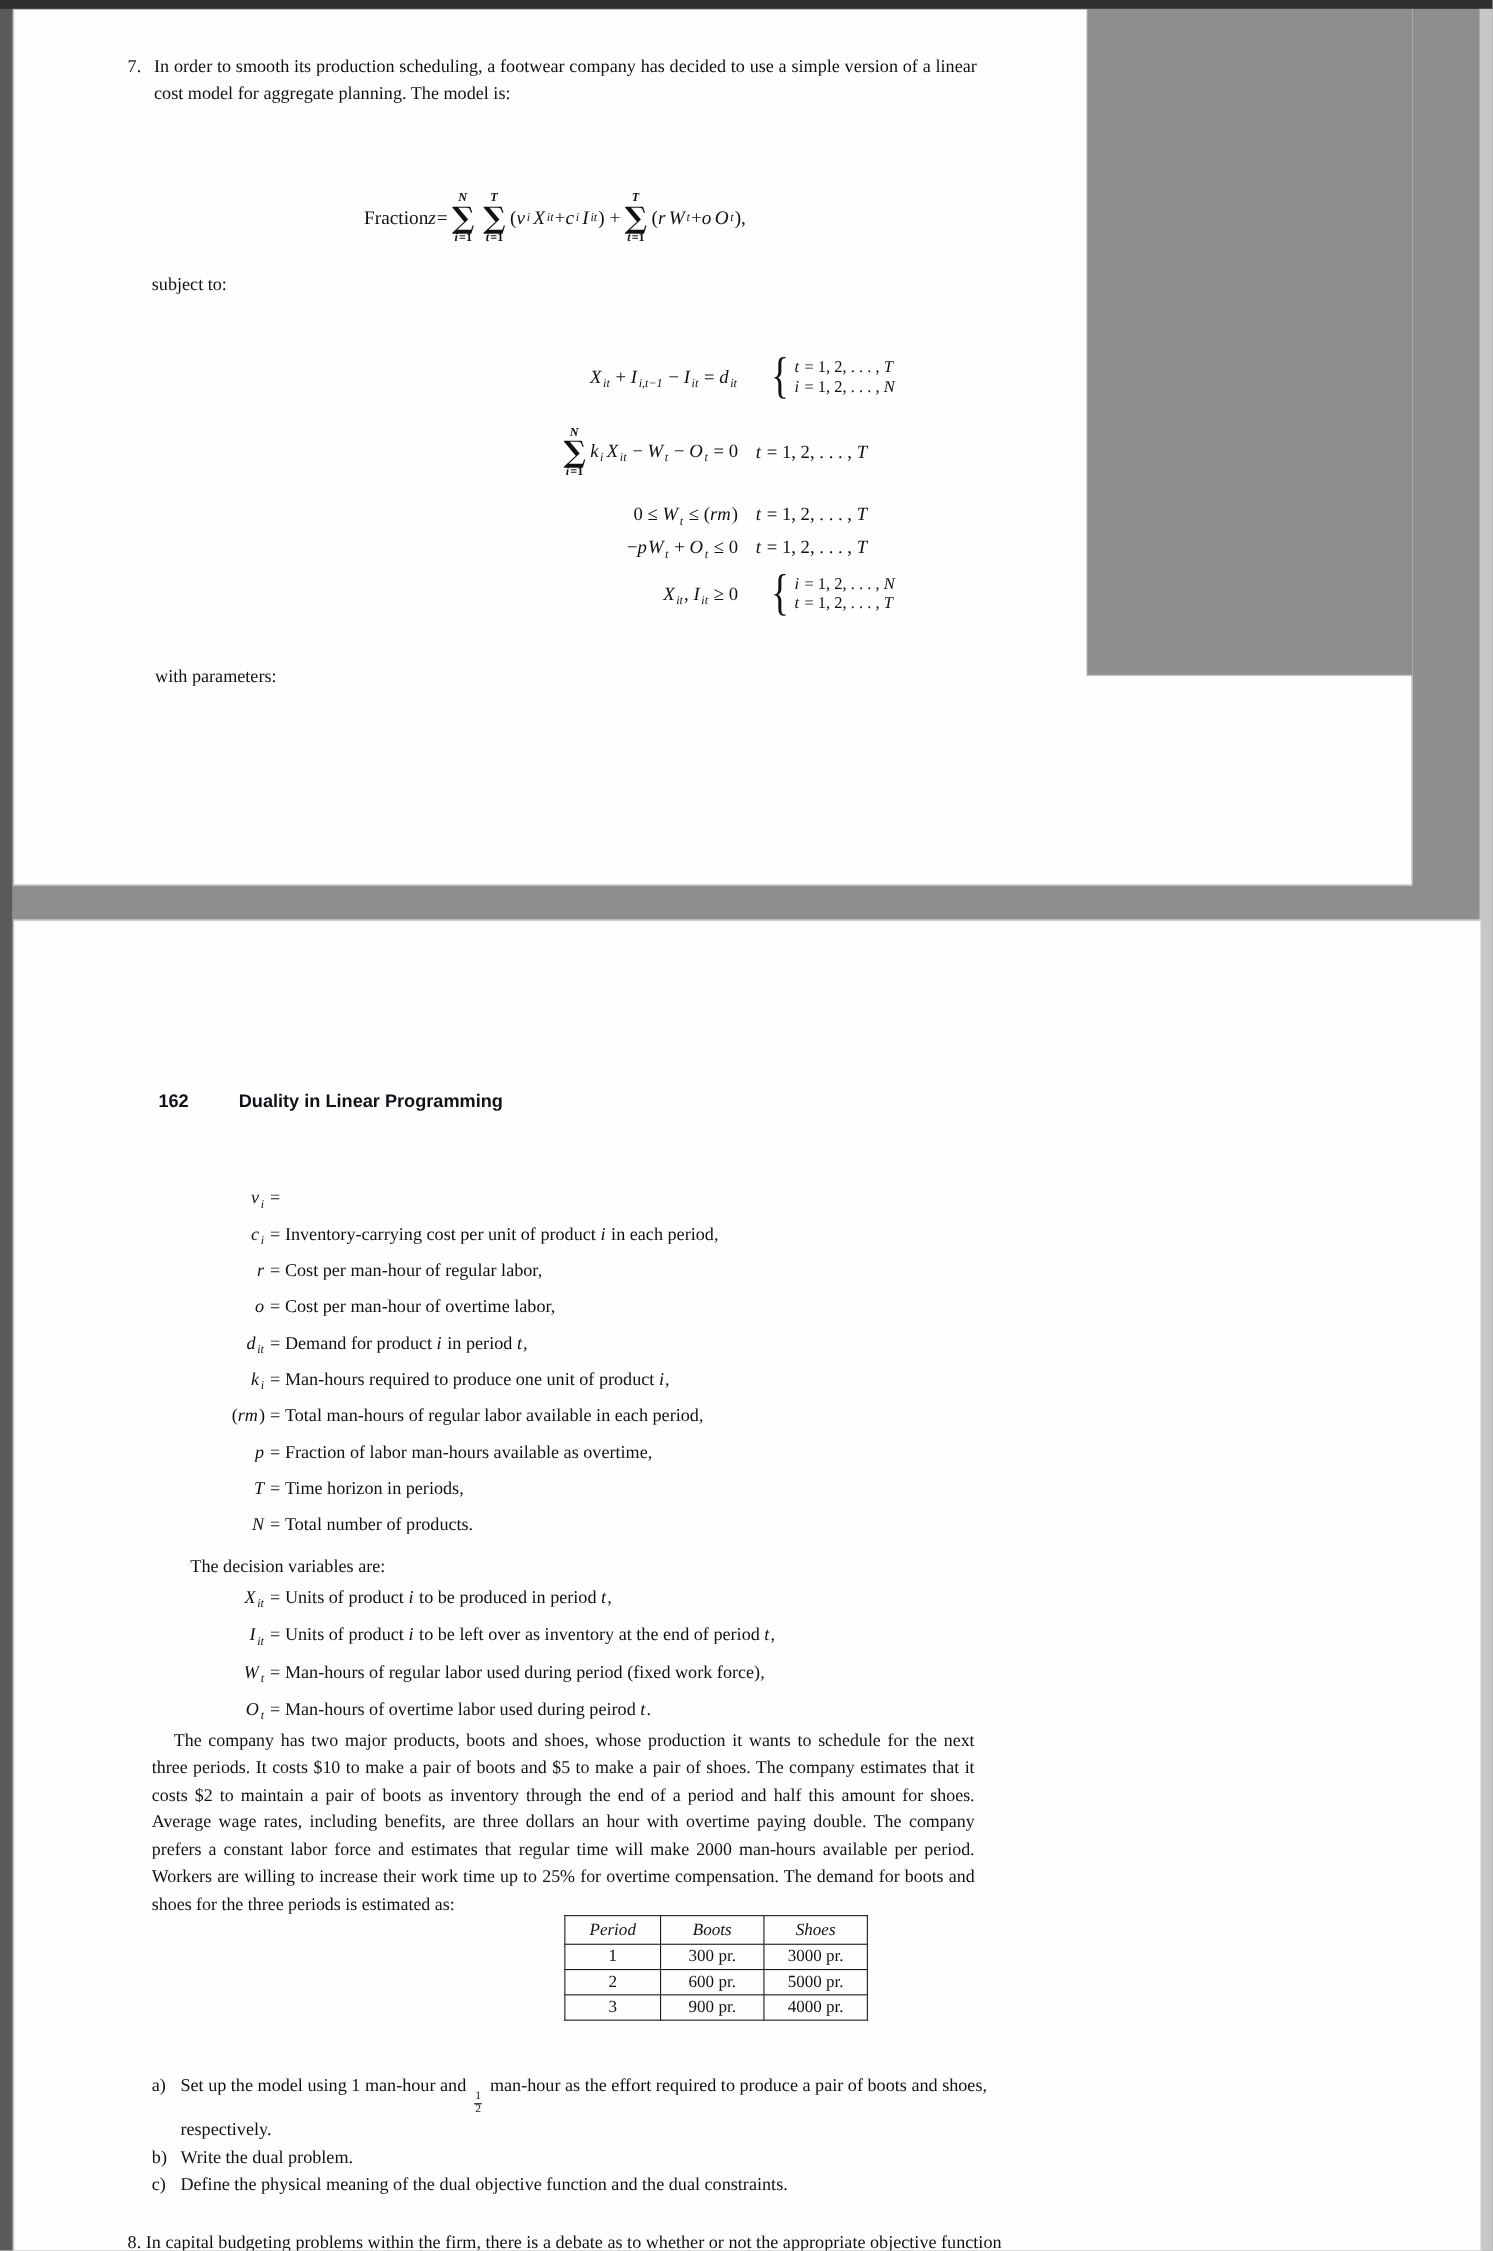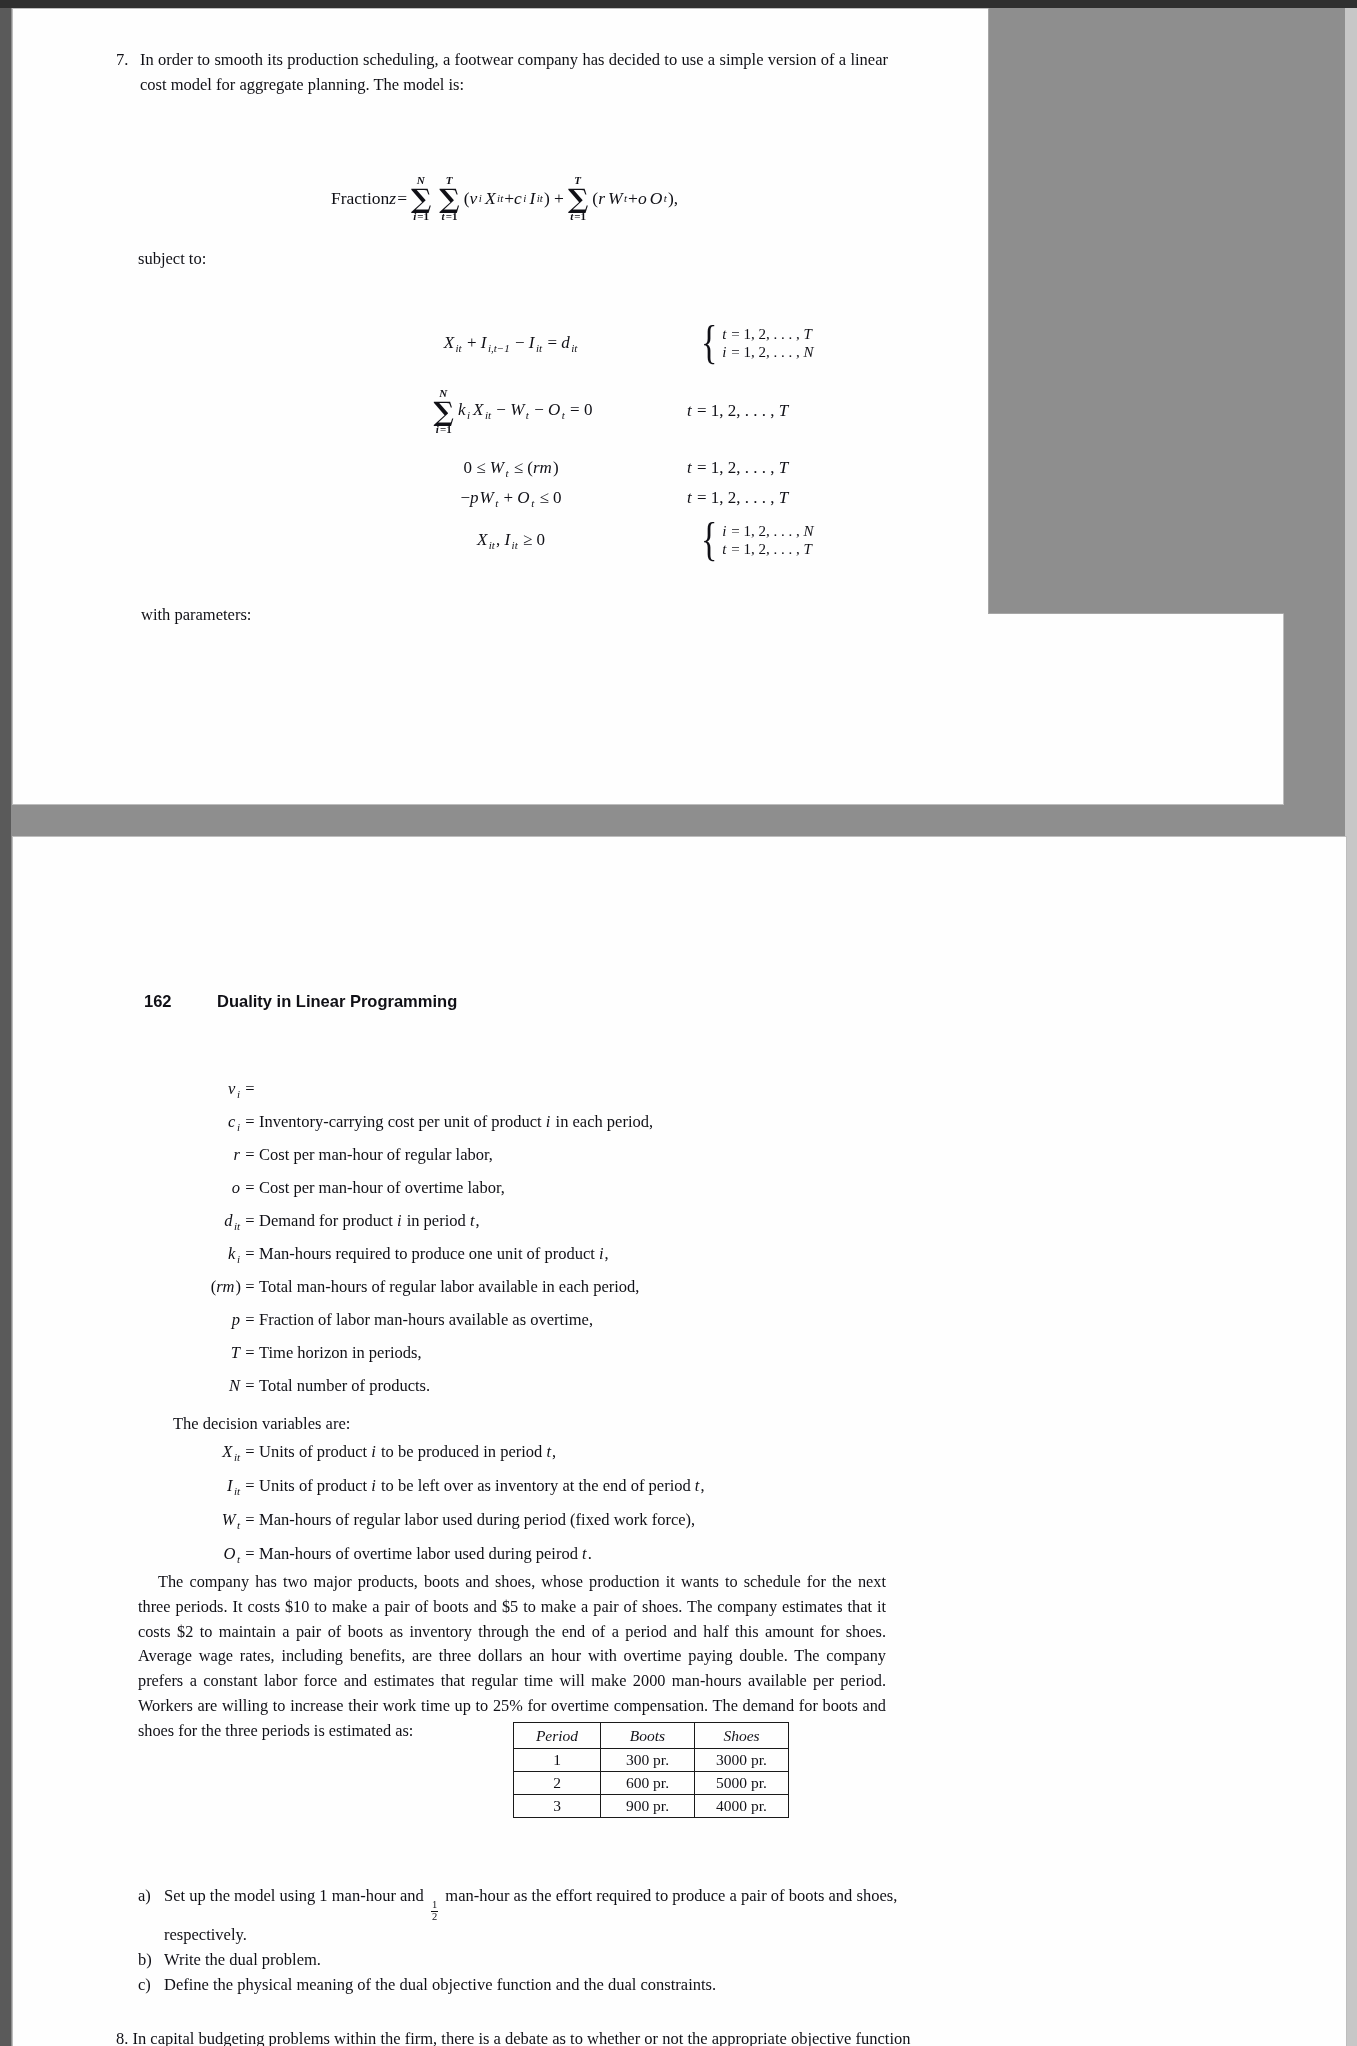--- a/index.html
+++ b/index.html
@@ -26,21 +26,21 @@
   .objective{position:absolute;left:318px;top:150px;height:78px;display:flex;align-items:center;font-size:17.5px;}
   .subjectto{position:absolute;left:125px;top:240px;font-size:16.5px;}
   .withparams{position:absolute;left:128px;top:596px;font-size:16.5px;}
   .constraints{position:absolute;left:0;top:0;width:100%;height:100%;}
   .crow{position:absolute;left:338px;width:540px;display:flex;align-items:center;font-size:17px;}
   .crow-0{top:307px;height:54px;}
   .crow-1{top:359px;height:86px;}
   .crow-2{top:446px;height:26px;}
   .crow-3{top:476px;height:26px;}
   .crow-4{top:503px;height:56px;}
-  .ceq{width:320px;text-align:center;}
+  .ceq{width:320px;text-align:right;}
   .ccond{width:200px;margin-left:16px;text-align:left;}
 
   
   .mi{font-style:italic;margin-right:1px;}
   .mr{}
   sub.ms{font-size:11px;font-style:italic;line-height:0;margin-left:0.5px;margin-right:1px;}
   .sig{display:inline-flex;flex-direction:column;align-items:center;vertical-align:middle;margin:0 4px;}
   .sig-top,.sig-bot{font-size:11px;line-height:11px;font-weight:700;}
   .sig-top .mi,.sig-bot .mi{font-style:italic;}
   .sig-s{font-size:27px;line-height:25px;font-weight:700;font-family:"DejaVu Serif","DejaVu Sans",serif;}
@@ -60,21 +60,21 @@
   .params{top:242px;}
   .dvars{top:605px;}
   .defrow{display:flex;align-items:baseline;font-size:16.5px;}
   .params .defrow{margin-bottom:13px;}
   .dvars .defrow{margin-bottom:14px;}
   .dl{width:110px;flex:0 0 110px;text-align:right;font-size:16.5px;}
   .de{width:18px;flex:0 0 18px;text-align:center;}
   .dd{flex:1;}
   .decintro{position:absolute;left:160px;top:577px;font-size:16.5px;}
   .bodypara{position:absolute;left:125px;top:733px;width:748px;font-size:16.3px;line-height:24.8px;text-align:justify;text-indent:20px;}
-  .demand{position:absolute;left:500px;top:885px;border-collapse:collapse;font-size:15.5px;}
+  .demand{position:absolute;left:500px;top:904px;border-collapse:collapse;font-size:15.5px;}
   .demand th,.demand td{border:1.5px solid #1a1a1a;text-align:center;padding:0 10px;}
   .demand th{font-style:italic;font-weight:400;height:25px;}
   .demand td{height:22px;}
   .demand .c0{width:66px;} .demand .c1{width:73px;} .demand .c2{width:73px;}
   .items{position:absolute;left:125px;top:1046px;width:770px;}
   .item{display:flex;font-size:16.5px;line-height:25px;}
   .ilabel{width:26px;flex:0 0 26px;}
   .itext{flex:1;}
   .nextprob{position:absolute;left:103px;top:1192px;width:1210px;font-size:16.5px;white-space:nowrap;overflow:hidden;}
 </style>

